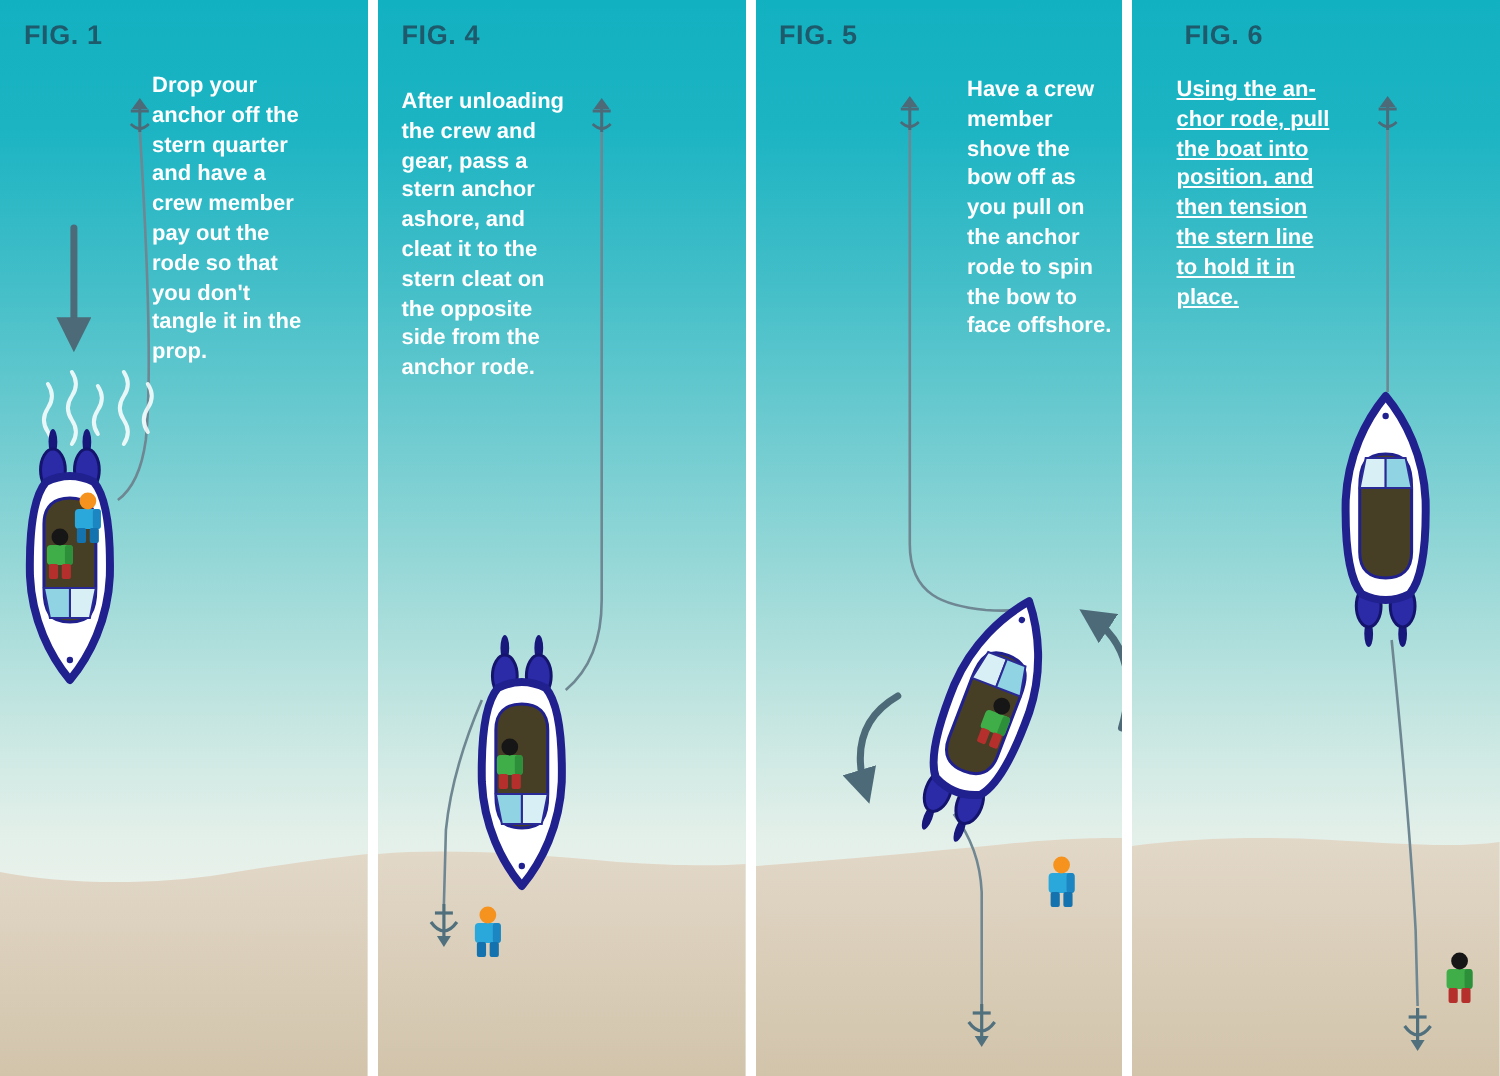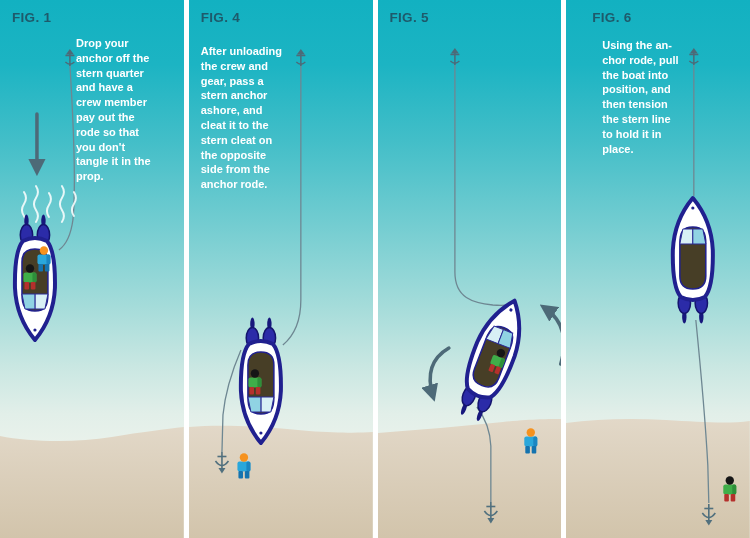--- a/index.html
+++ b/index.html
@@ -9,21 +9,21 @@
     background:linear-gradient(180deg,#12b1c1 0%,#1cb4c3 12%,#42bec8 26%,#74cdd1 42%,
       #a5dcda 57%,#c9e7e2 68%,#e2efe9 77%,#edf3ec 85%,#f0f4ee 100%);}
   .scene{position:absolute;inset:0;width:100%;height:100%;z-index:0;}
   .fig-label{position:absolute;top:10px;left:12px;z-index:2;
     font-weight:700;font-size:13.5px;letter-spacing:.3px;color:#1e5a6b;}
   .fig-caption{position:absolute;z-index:2;color:#ffffff;font-weight:700;
     font-size:11px;line-height:14.8px;white-space:pre-line;}
   #p1 .fig-caption{left:76px;top:36px;width:90px;}
   #p2 .fig-caption{left:12px;top:44px;width:104px;}
   #p3 .fig-caption{left:106px;top:38px;width:78px;}
-  #p4 .fig-caption{left:36px;top:38px;width:94px;}
+  #p4 .fig-caption{left:22px;top:38px;width:94px;text-decoration:underline;}
   #p4 .fig-label{left:26px;}
   svg .ln{fill:none;stroke:#6e8792;stroke-width:1.3;}
   svg .arrow{fill:none;stroke:#4d6a78;stroke-width:3.5;stroke-linecap:round;}
   svg .wake{fill:none;stroke:#ffffff;stroke-width:2;opacity:.85;stroke-linecap:round;}
 </style>
 </head>
 <body>
 
 <svg width="0" height="0" style="position:absolute" aria-hidden="true">
   <defs>
@@ -137,20 +137,29 @@
       <use href="#anchor-up" transform="translate(77,56)"></use>
       <path class="ln" d="M 99,407 Q 112,424 113,446 L 113,502"></path>
       <path class="arrow" d="M 71,348 Q 45,363 55,396" marker-end="url(#ah)"></path>
       <path class="arrow" d="M 183,364 Q 194,326 167,308" marker-end="url(#ah)"></path>
       <use href="#boat" transform="translate(117,352) rotate(21)"></use>
       <use href="#person-green" transform="translate(120,361) rotate(21)"></use>
       <use href="#anchor-down" transform="translate(113,511)"></use>
       <use href="#person-blue" transform="translate(153,441)"></use>
     </svg>
     <div class="fig-label">FIG. 5</div>
+    <div class="fig-caption">Have a crew
+member
+shove the
+bow off as
+you pull on
+the anchor
+rode to spin
+the bow to
+face offshore.</div>
   </div>
 
   <div class="panel" id="p4">
     <svg class="scene" viewBox="0 0 184 538" preserveAspectRatio="none">
       <path d="M0,423 C 30,419 65,418 100,420 C 135,422 162,424 184,421 L184,538 L0,538 Z" fill="url(#sandG)"></path>
       <path class="ln" d="M 128,64 L 128,196"></path>
       <use href="#anchor-up" transform="translate(128,56)"></use>
       <path class="ln" d="M 130,320 Q 139,410 142,465 L 143,503"></path>
       <use href="#boat" transform="translate(127,253)"></use>
       <use href="#anchor-down" transform="translate(143,513)"></use>

